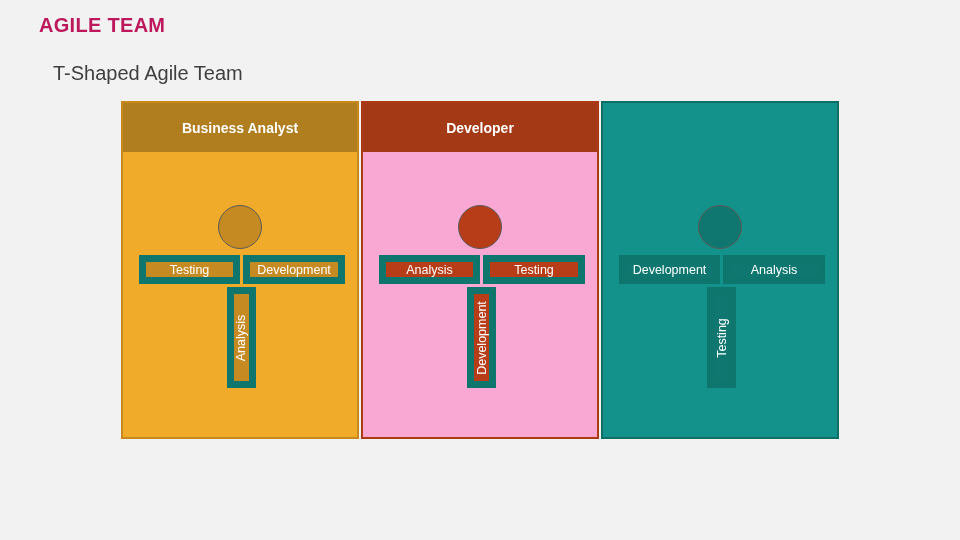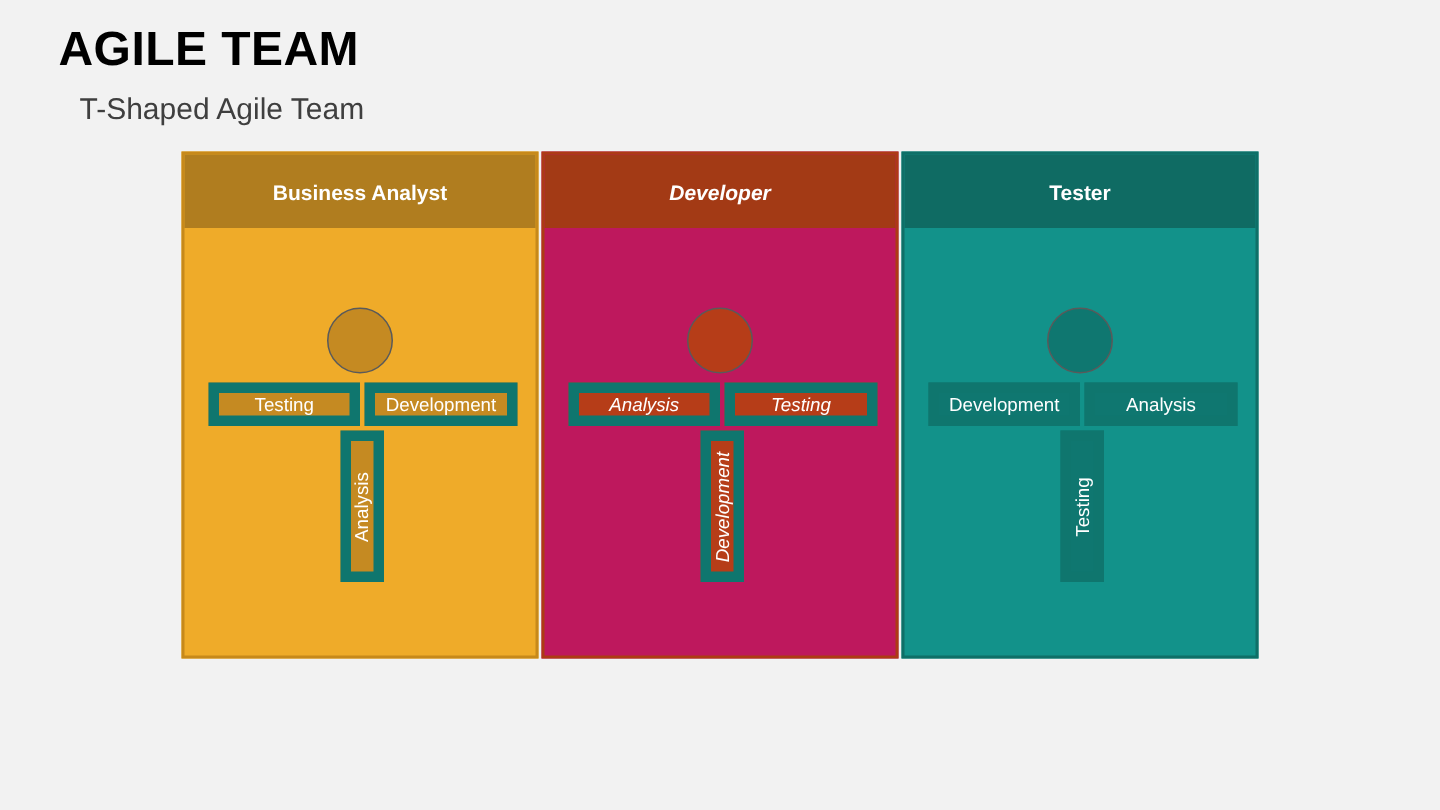--- a/index.html
+++ b/index.html
@@ -3,21 +3,21 @@
   <meta charset="utf-8">
   <style>
     html, body { margin: 0; padding: 0; }
     body {
       width: 960px; height: 540px; background: #f2f2f2;
       position: relative; overflow: hidden;
       font-family: "Liberation Sans", sans-serif; color: #404040;
     }
     .title {
       position: absolute; left: 39px; top: 14px;
-      font-size: 32px; font-weight: bold; color: #000000; letter-spacing: 0.3px;
+      font-size: 20px; font-weight: bold; color: #be185d; letter-spacing: 0.3px;
     }
     .subtitle {
       position: absolute; left: 53px; top: 62px;
       font-size: 20px; color: #3f3f3f;
     }
     .panel {
       position: absolute; top: 101px; width: 234px; height: 334px;
       border: 2px solid; box-sizing: content-box;
     }
     .panel-header {
@@ -54,36 +54,35 @@
       <span>Testing</span>
     </div>
   <div class="skill skill-right" style="background: rgb(197, 138, 34);">
       <span>Development</span>
     </div>
   <div class="skill skill-vertical" style="background: rgb(197, 138, 34);">
       <span>Analysis</span>
     </div>
 </div>
 
-<div class="panel" style="left: 361px; background: #be185d; border-color: rgb(173, 58, 20); font-style: italic;">
+<div class="panel" style="left: 361px; background: #f9a8d4; border-color: rgb(173, 58, 20);">
   <div class="panel-header" style="background: rgb(163, 58, 21);">Developer</div>
   <div class="head-circle" style="background: rgb(182, 61, 24);"></div>
   <div class="skill skill-left" style="background: rgb(182, 61, 24);">
       <span>Analysis</span>
     </div>
   <div class="skill skill-right" style="background: rgb(182, 61, 24);">
       <span>Testing</span>
     </div>
   <div class="skill skill-vertical" style="background: rgb(182, 61, 24);">
       <span>Development</span>
     </div>
 </div>
 
 <div class="panel" style="left: 601px; background: rgb(18, 146, 138); border-color: rgb(14, 111, 103);">
-  <div class="panel-header" style="background: rgb(15, 107, 99);">Tester</div>
   <div class="head-circle" style="background: rgb(15, 119, 112);"></div>
   <div class="skill skill-left" style="background: rgb(15, 119, 112);">
       <span>Development</span>
     </div>
   <div class="skill skill-right" style="background: rgb(15, 119, 112);">
       <span>Analysis</span>
     </div>
   <div class="skill skill-vertical" style="background: rgb(15, 119, 112);">
       <span>Testing</span>
     </div>

